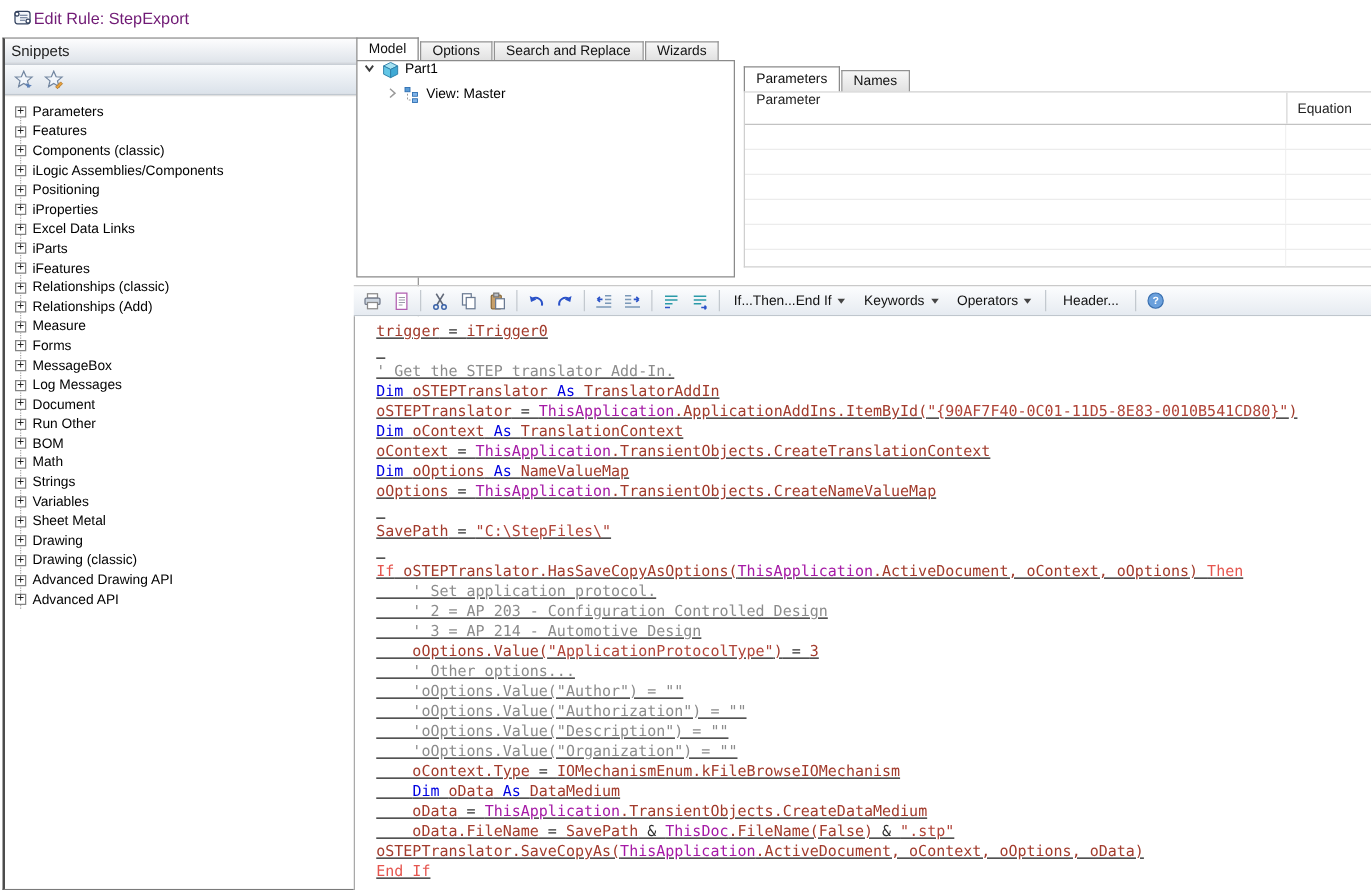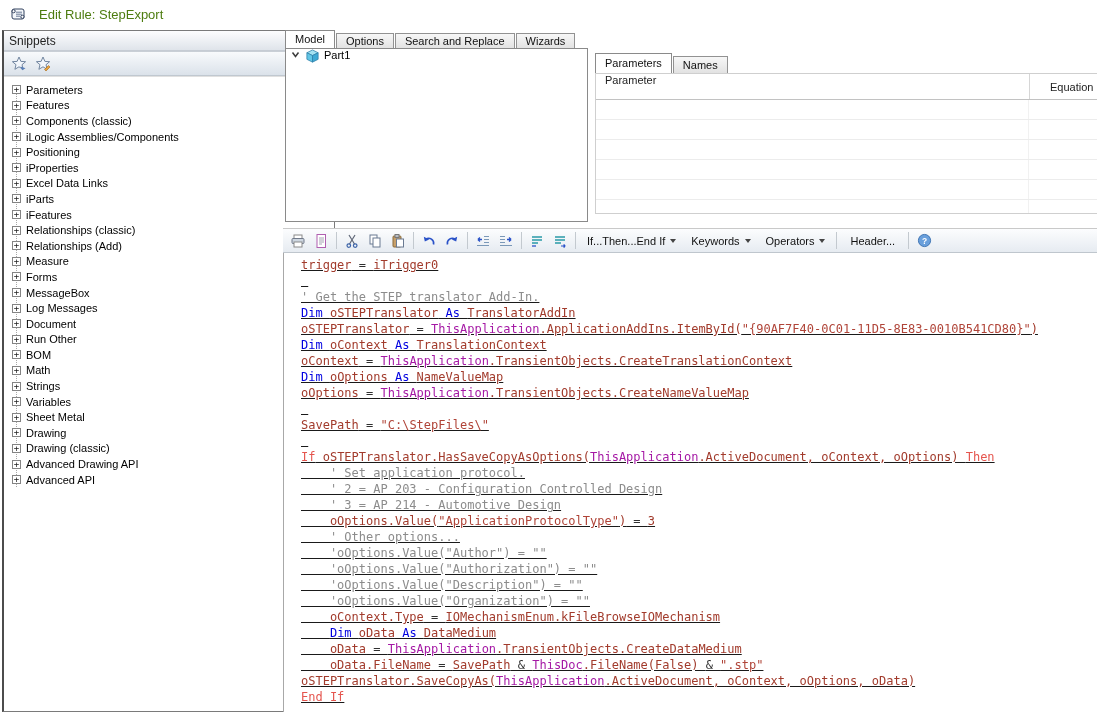--- a/index.html
+++ b/index.html
@@ -3,21 +3,21 @@
 <meta charset="utf-8">
 <style>
   html,body{margin:0;padding:0;}
   body{
     width:1097px;height:712px;position:relative;overflow:hidden;
     background:#ffffff;font-family:"Liberation Sans",sans-serif;color:#1a1a1a;
     -webkit-font-smoothing:antialiased;
   }
   
   .titlebar{position:absolute;left:0;top:0;width:100%;height:28px;display:flex;align-items:center;padding-left:9px;background:#fff;}
-  .title-text{color:#4d7c0f;font-size:13px;margin-left:12px;}
+  .title-text{color:#701a75;font-size:13px;margin-left:0;}
 
   
   .snippets{position:absolute;left:2px;top:30px;width:333px;bottom:0;border:1px solid #7a7a7a;border-left:2px solid #4c4c4c;background:#fff;display:flex;flex-direction:column;box-sizing:border-box;}
   .snip-header{height:19px;flex:0 0 19px;background:linear-gradient(#fdfdfe,#dfe4ea);border-bottom:1px solid #c6ccd4;display:flex;align-items:center;padding:0 5px;font-size:12px;color:#222;}
   .snip-header .pinbtn{margin-left:auto;background:none;border:none;padding:0 2px;cursor:default;display:flex;align-items:center;}
   .snip-tabs{height:20px;flex:0 0 20px;display:flex;align-items:flex-end;background:#fff;padding-left:3px;}
   .stab{font-size:12px;padding:2px 10px 2px;border:1px solid #a0a0a0;border-bottom:none;background:linear-gradient(#f6f6f6,#e2e2e2);margin-right:2px;color:#222;height:14px;}
   .stab.active{background:#fff;height:16px;border-color:#8c8c8c;position:relative;z-index:2;}
   .snip-toolbar{height:23px;flex:0 0 23px;background:linear-gradient(#f8fafc,#dbe2ea);border-top:1px solid #c9cfd6;border-bottom:1px solid #c0c8d0;display:flex;align-items:center;gap:7px;padding-left:7px;}
   .snip-toolbar button{background:none;border:none;padding:0;display:flex;align-items:center;}
@@ -37,21 +37,21 @@
   .mrow.child{padding-left:22px;}
   .mlabel{color:#000;}
 
   
   .params-tabs{position:absolute;left:595px;top:54px;height:19px;display:flex;align-items:flex-end;font-size:11px;z-index:3;}
   .ptab{padding:2px 9px;border:1px solid #929292;border-bottom:none;background:linear-gradient(#f7f7f7,#e2e2e2);margin-right:1px;color:#111;height:12px;line-height:12px;}
   .ptab.active{background:#fff;height:15px;line-height:14px;border-color:#8a8a8a;}
   .params-table{position:absolute;left:595px;top:73px;width:502px;height:141px;border:1px solid #cfcfcf;border-right:none;background:#fff;box-sizing:border-box;overflow:hidden;}
   .phead{height:25px;border-bottom:1px solid #c2c2c2;display:flex;align-items:flex-start;font-size:11px;color:#222;}
   .phc1{width:433px;box-sizing:border-box;padding-left:9px;}
-  .phc2{flex:1;height:100%;display:flex;align-items:center;padding-left:20px;border-left:1px solid #d6d6d6;}
+  .phc2{flex:1;height:100%;display:flex;align-items:center;padding-left:8px;border-left:1px solid #d6d6d6;}
   .prow{height:19px;border-bottom:1px solid #ececec;display:flex;}
   .prow .c1{width:433px;box-sizing:border-box;border-right:1px solid #f1f1f1;}
   .prow .c2{flex:1;}
 
   
   .code-toolbar{position:absolute;left:283px;top:228px;width:814px;height:25px;background:linear-gradient(#fcfdfe,#e6ebf1);border-top:1px solid #c9c9c9;border-bottom:1px solid #bfc6cd;display:flex;align-items:center;padding-left:4px;gap:1px;box-sizing:border-box;}
   .toolbtn{width:22px;height:21px;display:flex;align-items:center;justify-content:center;background:transparent;border:none;padding:0;}
   .tsep{width:1px;height:17px;background:#c3c9cf;margin:0 3px;flex:0 0 1px;}
   .tdrop{font-size:11px;color:#111;display:flex;align-items:center;gap:5px;padding:2px 7px;background:transparent;border:none;font-family:"Liberation Sans",sans-serif;}
   .arr{width:0;height:0;border-left:3px solid transparent;border-right:3px solid transparent;border-top:4px solid #444;}
@@ -240,20 +240,36 @@
     </span>
     <span style="display:flex;">
       <svg width="15" height="15" viewBox="0 0 16 16">
         <polygon points="8,1 14,4 8,7 2,4" fill="#a5e2f2" stroke="#2e7fa8" stroke-width="0.8"></polygon>
         <polygon points="2,4 8,7 8,14 2,11" fill="#62c6e6" stroke="#2e7fa8" stroke-width="0.8"></polygon>
         <polygon points="14,4 8,7 8,14 14,11" fill="#3fa9d4" stroke="#2e7fa8" stroke-width="0.8"></polygon>
       </svg>
     </span>
     <span class="mlabel">Part1</span>
   </div>
+  <div class="mrow child">
+    <span style="display:flex;">
+      <svg width="11" height="11" viewBox="0 0 11 11">
+          <path d="M4 2 L8 5.5 L4 9" fill="none" stroke="#9a9a9a" stroke-width="1.2"></path>
+        </svg>
+    </span>
+    <span style="display:flex;">
+      <svg width="14" height="14" viewBox="0 0 14 14">
+        <path d="M3 3 v8 h3" stroke="#9a9a9a" stroke-width="0.8" stroke-dasharray="1.5,1.5" fill="none"></path>
+        <rect x="1" y="1" width="4" height="3.4" fill="#5b9bd5" stroke="#2b6cb0" stroke-width="0.7"></rect>
+        <rect x="7" y="5" width="4" height="3" fill="#7fb3e8" stroke="#2b6cb0" stroke-width="0.7"></rect>
+        <rect x="7" y="10" width="4" height="3" fill="#7fb3e8" stroke="#2b6cb0" stroke-width="0.7"></rect>
+      </svg>
+    </span>
+    <span class="mlabel">View: Master</span>
+  </div>
 </div>
 
 <div class="params-tabs">
   <div class="ptab active">Parameters</div>
   <div class="ptab">Names</div>
 </div>
 <div class="params-table">
   <div class="phead">
     <div class="phc1">Parameter</div>
     <div class="phc2">Equation</div>

